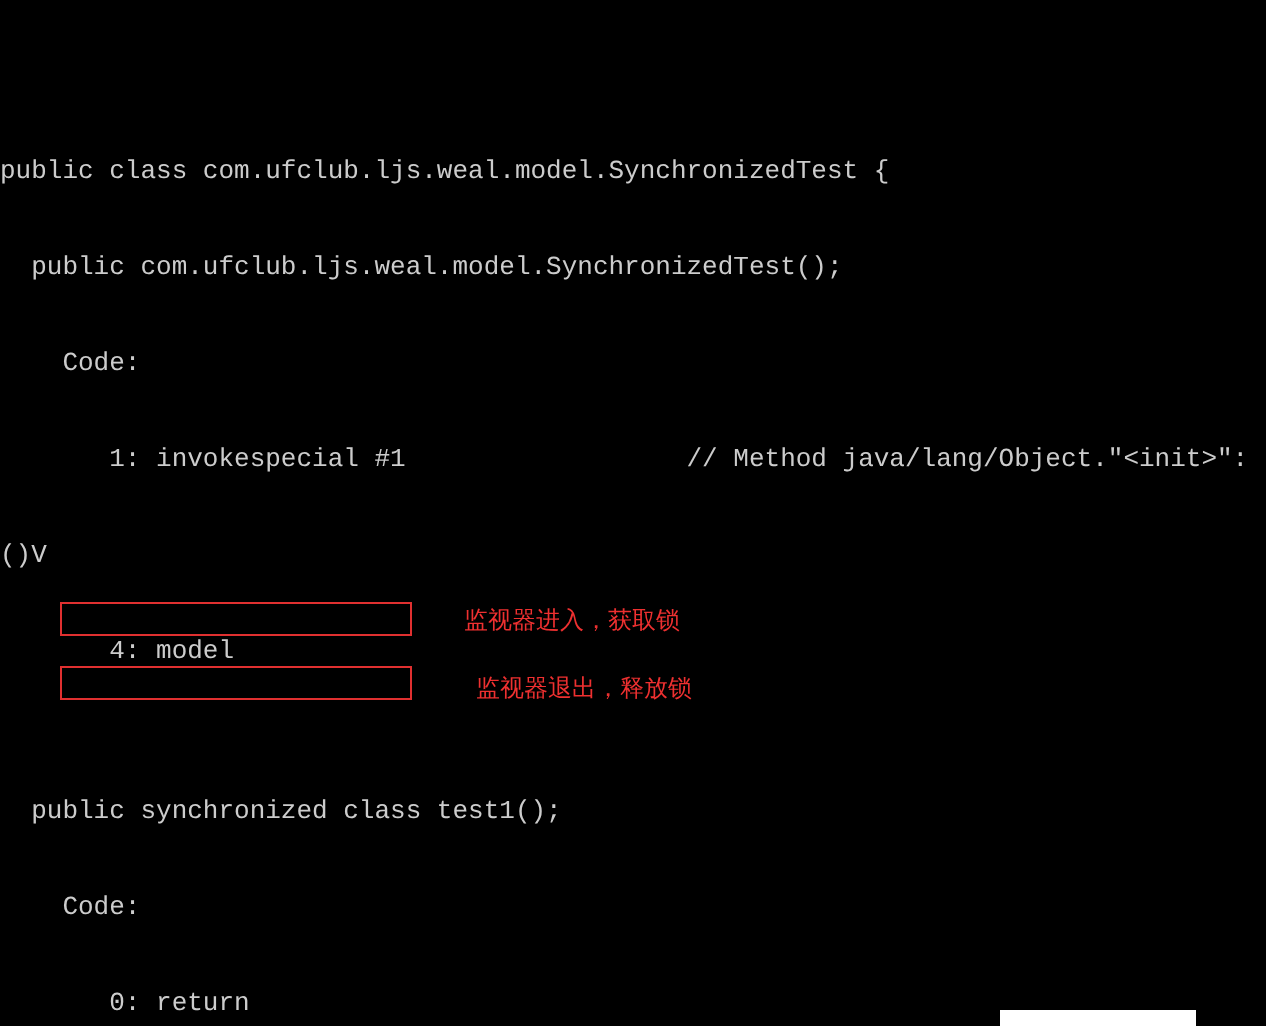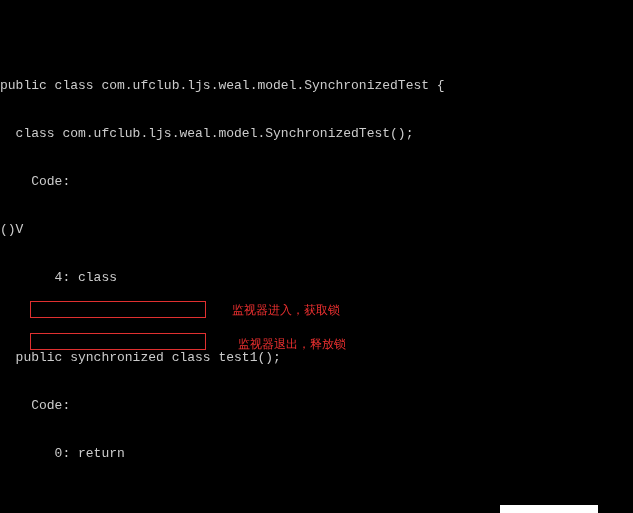--- a/index.html
+++ b/index.html
@@ -61,24 +61,25 @@
     transform: rotate(20deg);
     display: inline-block;
   }
 </style>
 </head>
 <body>
 
 <div class="canvas">
 
   <span class="line">public class com.ufclub.ljs.weal.model.SynchronizedTest {</span>
-  <span class="line">  class com.ufclub.ljs.weal.model.SynchronizedTest();</span>
+  <span class="line">  public com.ufclub.ljs.weal.model.SynchronizedTest();</span>
   <span class="line">    Code:</span>
+  <span class="line">       1: invokespecial #1                  // Method java/lang/Object."&lt;init&gt;":</span>
   <span class="line">()V</span>
-  <span class="line">       4: class</span>
+  <span class="line">       4: model</span>
   <span class="line"></span>
   <span class="line">  public synchronized class test1();</span>
   <span class="line">    Code:</span>
   <span class="line">       0: return</span>
   <span class="line"></span>
   
   
   
   
   

